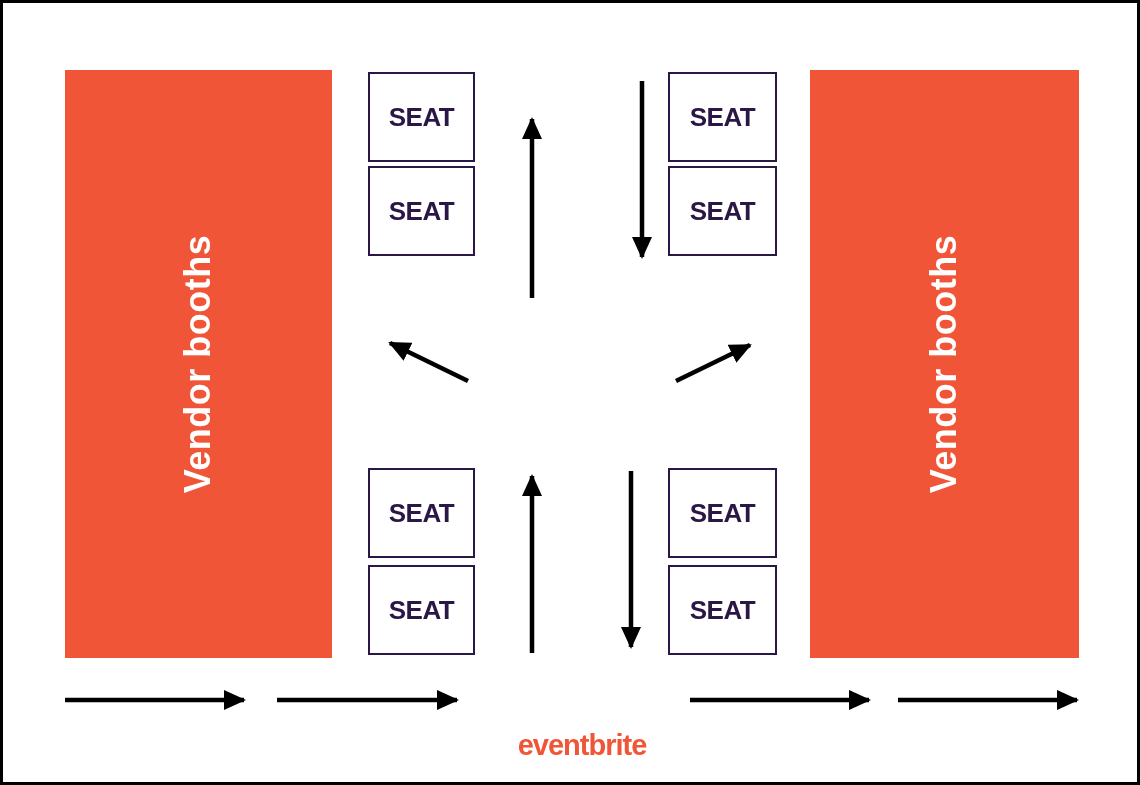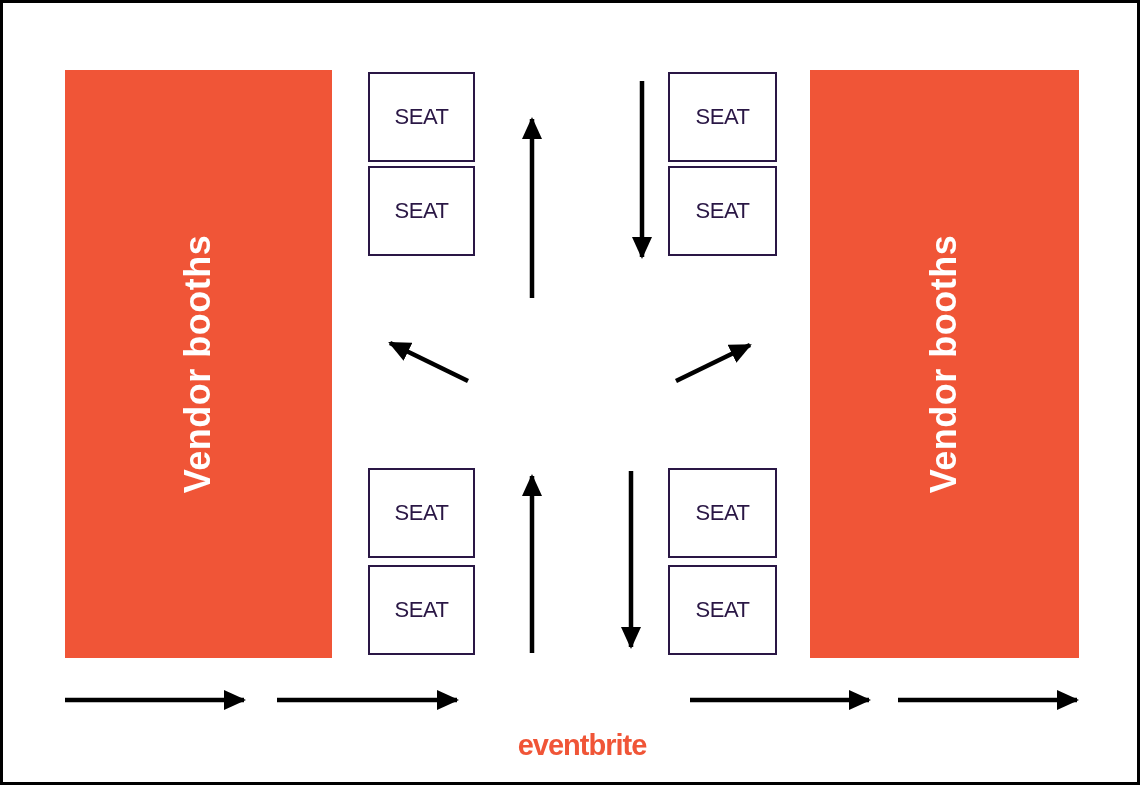--- a/index.html
+++ b/index.html
@@ -42,22 +42,22 @@
     height: 90px;
     box-sizing: border-box;
     background: var(--seat-fill, #fff);
     border: 2px solid var(--seat-color, #2A1745);
     display: flex;
     align-items: center;
     justify-content: center;
   }
   .seat-label {
     color: var(--seat-color, #2A1745);
-    font-size: 22px;
-    font-weight: 400;
+    font-size: 26px;
+    font-weight: 700;
     letter-spacing: -0.5px;
     text-align: center;
   }
   .seat.tl1 { left: 365px; top: 69px;  }
   .seat.tl2 { left: 365px; top: 163px; }
   .seat.tr1 { left: 665px; top: 69px;  width: 109px; }
   .seat.tr2 { left: 665px; top: 163px; width: 109px; }
   .seat.bl1 { left: 365px; top: 465px; }
   .seat.bl2 { left: 365px; top: 562px; }
   .seat.br1 { left: 665px; top: 465px; width: 109px; }

